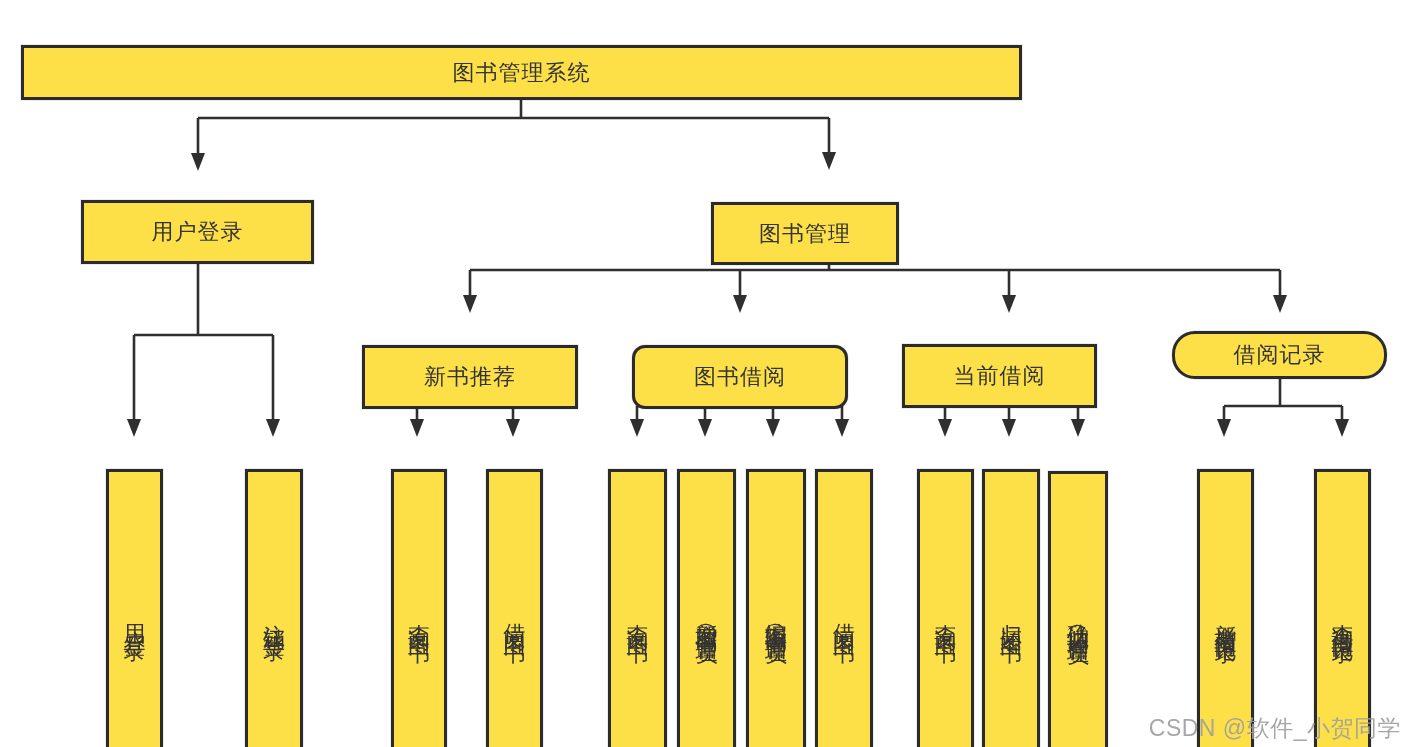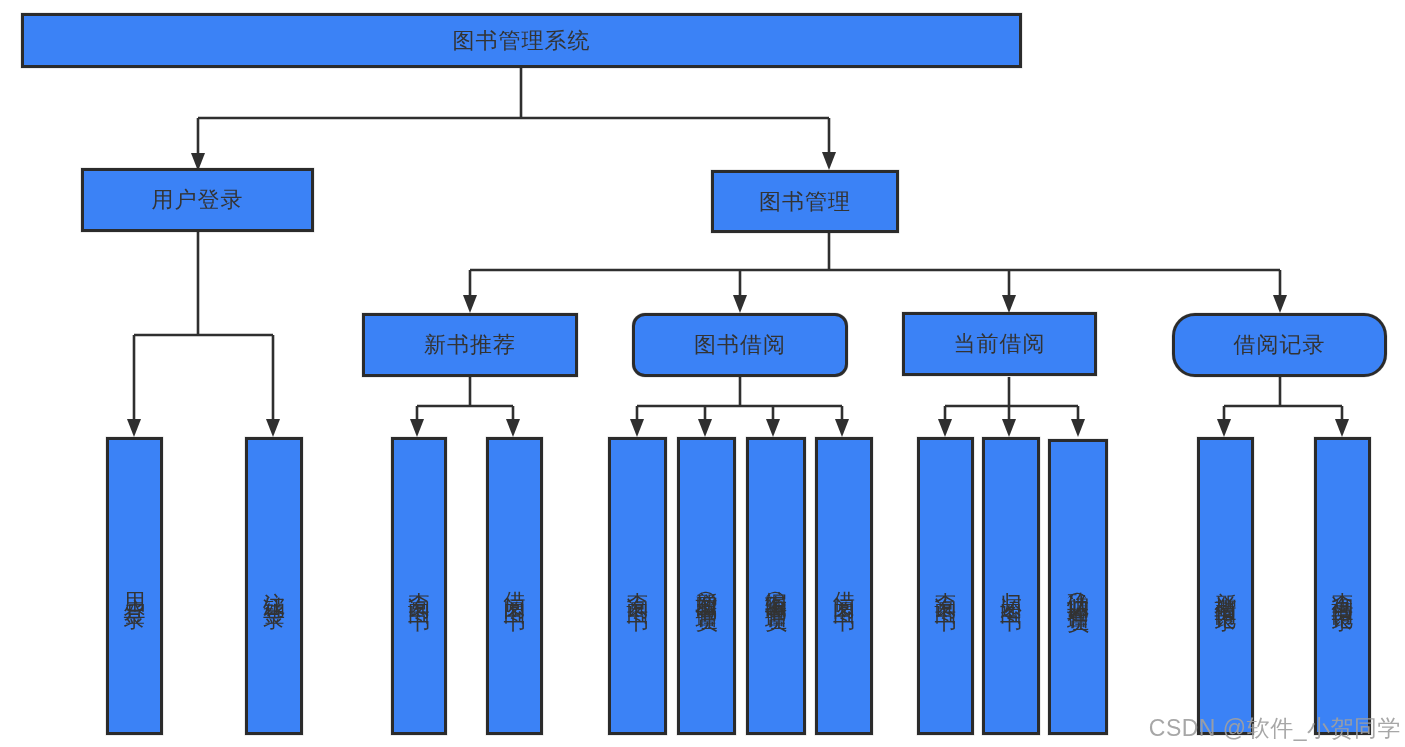--- a/index.html
+++ b/index.html
@@ -23,30 +23,31 @@
     position: absolute;
     left: 0; top: 0;
     width: 1405px; height: 747px;
     z-index: 1;
   }
   .connectors line { stroke: var(--line); stroke-width: 2.6; }
   .connectors path { fill: var(--line); stroke: none; }
   .box {
     position: absolute;
     z-index: 2;
-    background: #3b82f6;
+    background: #fde047;
     border: 3px solid var(--box-border);
     color: var(--text);
     display: flex;
     align-items: center;
     justify-content: center;
     font-size: 22px;
     letter-spacing: 1px;
     text-align: center;
     box-shadow: 0 0 0 0.5px rgba(0,0,0,0.15);
+    margin-top: 32px;
   }
   .vbox {
     writing-mode: vertical-rl;
     text-orientation: mixed;
     letter-spacing: 6px;
     font-size: 22px;
     padding: 6px 0;
   }
   .watermark {
     position: absolute;
@@ -128,21 +129,21 @@
   </svg>
 
   <div class="box" style="left:21px; top:13px; width:1001px; height:55px;">图书管理系统</div>
 
   <div class="box" style="left:81px; top:168px; width:233px; height:64px;">用户登录</div>
   <div class="box" style="left:711px; top:170px; width:188px; height:63px;">图书管理</div>
 
   <div class="box" style="left:362px; top:313px; width:216px; height:64px;">新书推荐</div>
   <div class="box" style="left:632px; top:313px; width:216px; height:64px;border-radius:13px;">图书借阅</div>
   <div class="box" style="left:902px; top:312px; width:195px; height:64px;">当前借阅</div>
-  <div class="box" style="left:1172px; top:313px; width:215px; height:64px;border-radius:23px;">借阅记录</div>
+  <div class="box" style="left:1172px; top:299px; width:215px; height:48px;border-radius:23px;">借阅记录</div>
 
   <div class="box vbox" style="left:106px; top:437px; width:57px; height:298px;">用户登录</div>
   <div class="box vbox" style="left:245px; top:437px; width:58px; height:298px;">注销登录</div>
 
   <div class="box vbox" style="left:391px; top:437px; width:56px; height:298px;">查询图书</div>
   <div class="box vbox" style="left:486px; top:437px; width:57px; height:298px;">借阅图书</div>
 
   <div class="box vbox" style="left:608px; top:437px; width:59px; height:298px;">查询图书</div>
   <div class="box vbox" style="left:677px; top:437px; width:59px; height:298px; letter-spacing:3px;">新增图书（管理员）</div>
   <div class="box vbox" style="left:746px; top:437px; width:60px; height:298px; letter-spacing:3px;">编辑图书（管理员）</div>

